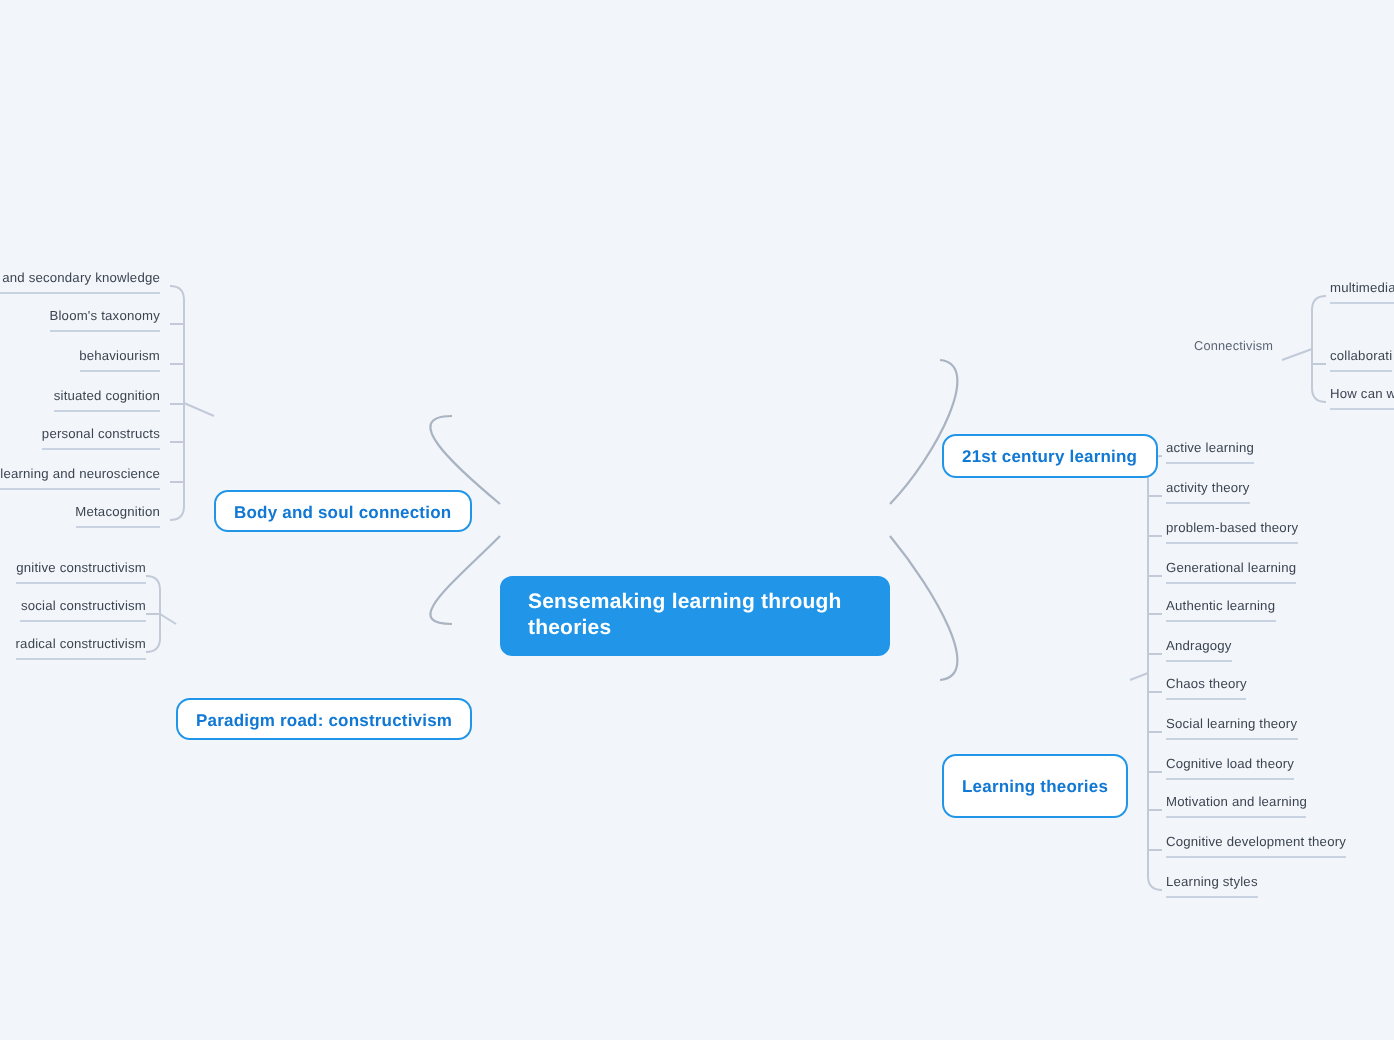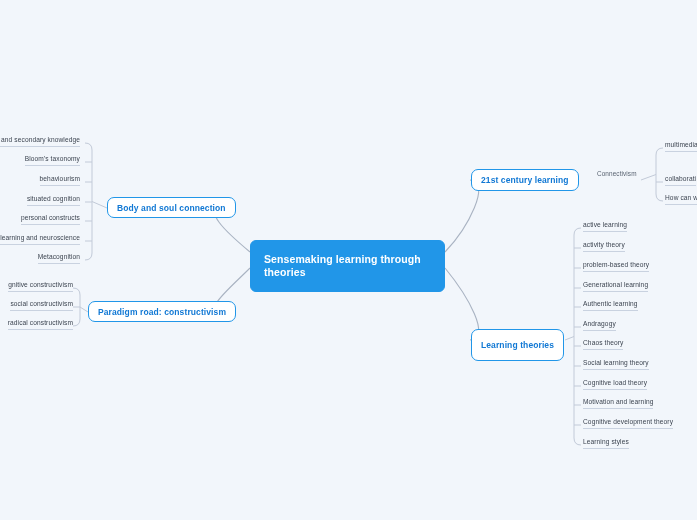--- a/index.html
+++ b/index.html
@@ -20,20 +20,21 @@
     background:#ffffff;
     border-radius:7px;
     color:#1178d4;
     font-weight:bold;
     font-size:8.5px;
     letter-spacing:.1px;
     display:flex;
     align-items:center;
     padding:0 9px;
     white-space:nowrap;
+    margin-top:48px;
   }
   .node.central{
     background:#2196e8;
     border-color:#2196e8;
     color:#ffffff;
     font-size:10.5px;
     line-height:13px;
     white-space:normal;
     padding:0 13px;
     border-radius:6px;
@@ -98,21 +99,21 @@
         <path d="M574,327 L581,327"></path>
         <path d="M574,346 L581,346"></path>
         <path d="M574,366 L581,366"></path>
         <path d="M574,386 L581,386"></path>
         <path d="M574,405 L581,405"></path>
         <path d="M574,425 L581,425"></path>
         <path d="M574,336.5 L565,340"></path>
       </g>
   </svg>
 
-  <div class="node central" style="left:250px;top:240px;width:195px;height:52px;">Sensemaking learning through theories</div>
+  <div class="node central" style="left:250px;top:240px;width:195px;height:40px;">Sensemaking learning through theories</div>
 
   <div class="node" style="left:107px;top:197px;height:21px;">Body and soul connection</div>
 
   <div class="node" style="left:88px;top:301px;height:21px;">Paradigm road: constructivism</div>
 
   <div class="node" style="left:471px;top:169px;height:22px;">21st century learning</div>
 
   <div class="node" style="left:471px;top:329px;height:32px;">Learning theories</div>
 
   <div class="linklabel" style="left:597px;top:170px;">Connectivism</div>

